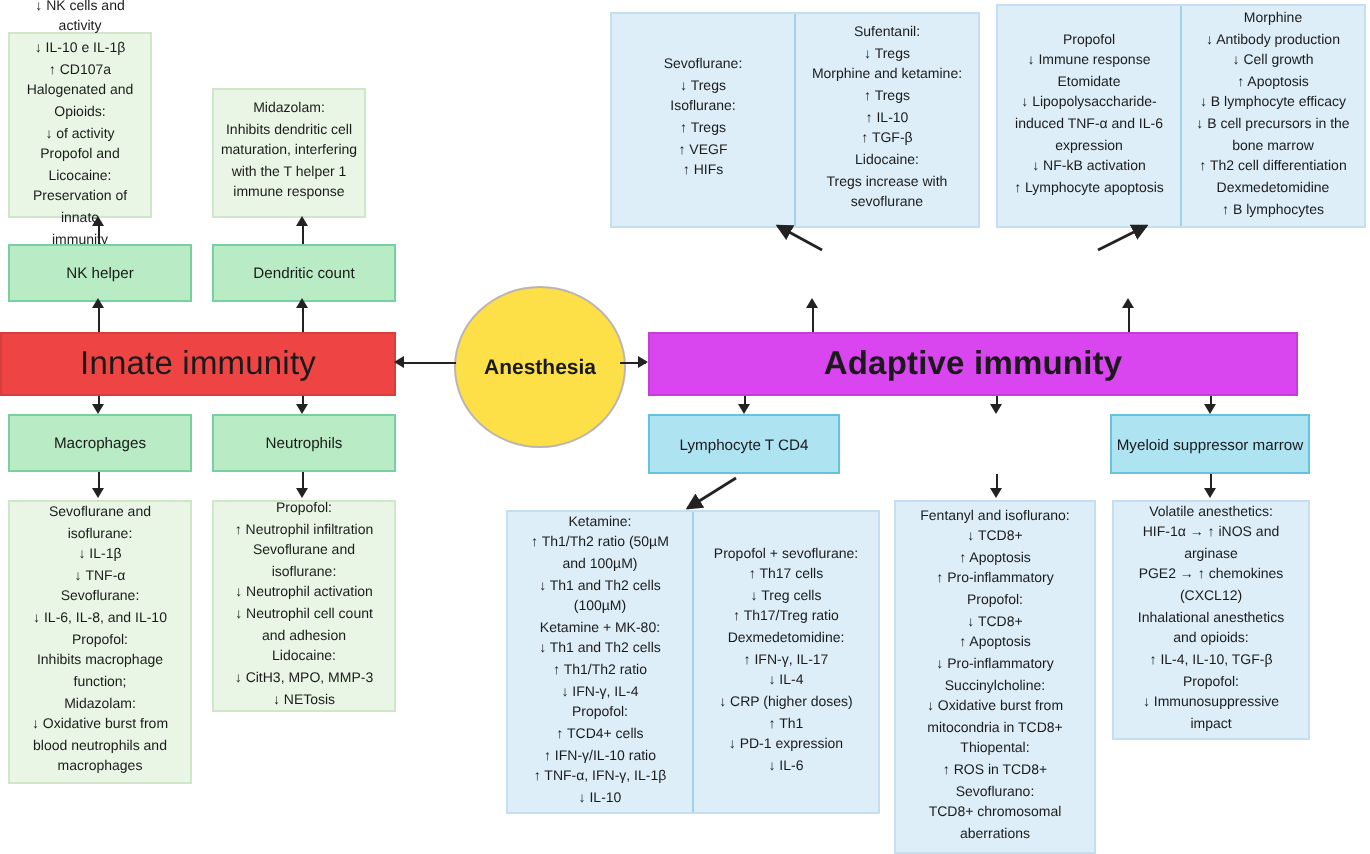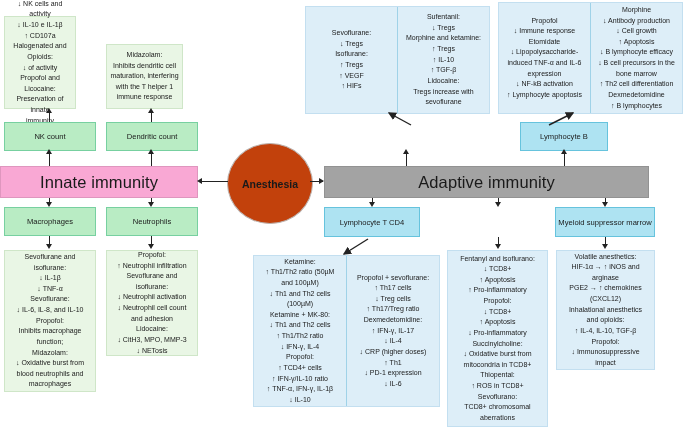--- a/index.html
+++ b/index.html
@@ -12,22 +12,22 @@
   }
   #canvas{position:relative;width:685px;height:427px;}
 
   
   .node{position:absolute;box-sizing:border-box;display:flex;align-items:center;justify-content:center;text-align:center;}
 
   .band{
     border:1px solid rgba(0,0,0,.10);
     font-size:16.5px;font-weight:400;letter-spacing:.1px;
   }
-  .band.innate{background:#f9a8d4;text-align:right;}
-  .band.adaptive{background:#a3a3a3;}
+  .band.innate{background:#ef4444;text-align:right;}
+  .band.adaptive{background:#d946ef;font-weight:bold;}
 
   .cell{
     border:1px solid;
     font-size:7.6px;
   }
   .cell.green{background:#b9ecc4;border-color:#77d0a0;}
   .cell.blue{background:#aee3f2;border-color:#66c3dd;}
 
   .detail{
     border:1px solid;
@@ -48,21 +48,21 @@
   .split > .col{
     flex:1 1 0;box-sizing:border-box;
     display:flex;align-items:center;justify-content:center;text-align:center;
     font-size:7.0px;line-height:1.52;padding:4px 3px;
     white-space:pre-line;
   }
   .split > .col + .col{border-left:1px solid #9fd2e8;}
 
   .circle{
     position:absolute;border-radius:50%;
-    background:#c2410c;border:1px solid #bdb4b0;
+    background:#fde047;border:1px solid #bdb4b0;
     display:flex;align-items:center;justify-content:center;
     font-size:10.5px;font-weight:700;
   }
 
   
   .vline{position:absolute;width:1.4px;background:#222;}
   .hline{position:absolute;height:1.4px;background:#222;}
   .arrow{position:absolute;width:0;height:0;}
   .arrow.up{border-left:3.6px solid transparent;border-right:3.6px solid transparent;border-bottom:5.2px solid #222;}
   .arrow.down{border-left:3.6px solid transparent;border-right:3.6px solid transparent;border-top:5.2px solid #222;}
@@ -127,31 +127,28 @@
 ↑ Apoptosis
 ↓ B lymphocyte efficacy
 ↓ B cell precursors in the
 bone marrow
 ↑ Th2 cell differentiation
 Dexmedetomidine
 ↑ B lymphocytes</div>
   </div>
 
   <div class="node cell green" style="left:4px;top:122px;width:92px;height:29px;">
-    <span>NK count</span>
+    <span>NK helper</span>
   </div>
 
   <div class="node cell green" style="left:106px;top:122px;width:92px;height:29px;">
     <span>Dendritic count</span>
   </div>
 
 
-  <div class="node cell blue" style="left:520px;top:122px;width:88px;height:29px;">
-    <span>Lymphocyte B</span>
-  </div>
 
   <div class="node band innate" style="left:0px;top:166px;width:198px;height:32px;">
     <span>Innate immunity</span>
   </div>
 
   <div class="node band adaptive" style="left:324px;top:166px;width:325px;height:32px;">
     <span>Adaptive immunity</span>
   </div>
 
   <div class="circle" style="left:227px;top:143px;width:84px;height:79px;">

